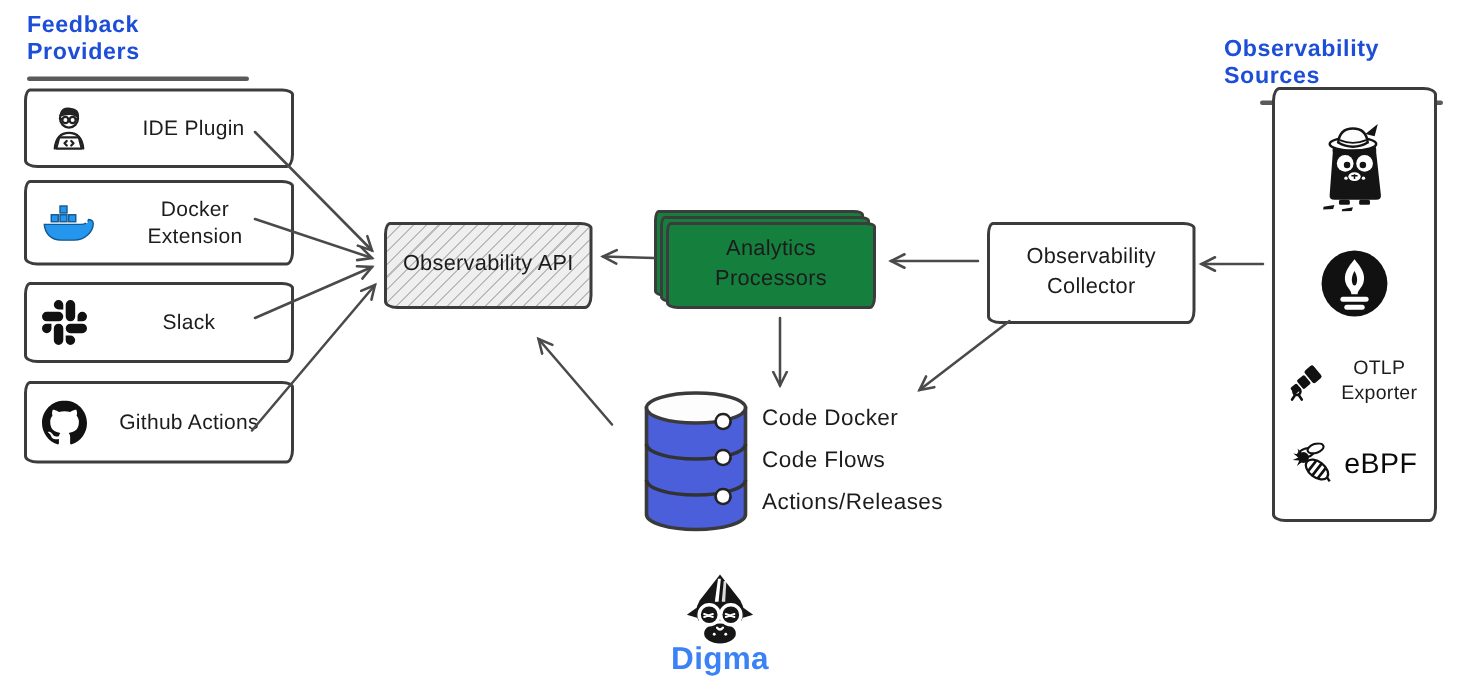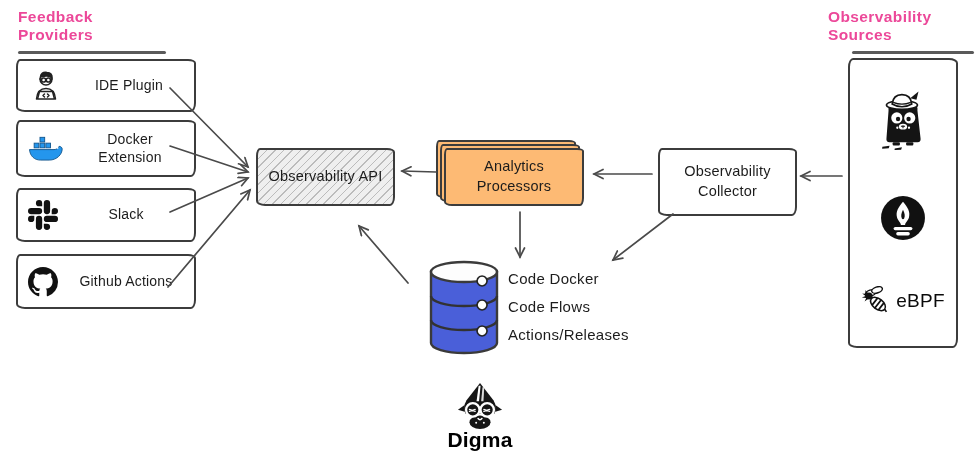--- a/index.html
+++ b/index.html
@@ -1,21 +1,21 @@
 <!DOCTYPE html>
 <html><head>
 <meta charset="utf-8">
 <style>
   html,body{margin:0;padding:0;background:#ffffff;}
   .canvas{
     position:relative;width:980px;height:464px;background:#fff;overflow:hidden;
     font-family:"Liberation Sans","DejaVu Sans",sans-serif;color:#1c1c1c;
   }
   
-  .group-title{position:absolute;font-size:15.5px;letter-spacing:.4px;font-weight:600;color:#ec4899;}
+  .group-title{position:absolute;font-size:15.5px;letter-spacing:.4px;font-weight:600;color:#1d4ed8;}
   .underline{height:3px;background:#5a5a5a;border-radius:3px;margin-top:7px;}
   
   .hand-box{
     position:absolute;background:#fff;border:2px solid #3c3c3c;
     border-radius:4px 8px 5px 9px / 8px 4px 9px 5px;
     box-sizing:border-box;display:flex;align-items:center;
   }
   .fp-box{left:16px;width:180px;padding:0 8px 0 10px;gap:8px;}
   .fp-label{flex:1;text-align:center;font-size:14px;line-height:1.25;letter-spacing:.2px;}
   .fp-icon{flex:0 0 auto;display:flex;align-items:center;justify-content:center;}
@@ -26,40 +26,40 @@
     background-image:repeating-linear-gradient(135deg, rgba(125,125,125,.45) 0 1px, transparent 1px 6px);
   }
   .crosshatch{
     background-color:#ededed;
     background-image:
       repeating-linear-gradient(135deg, rgba(125,125,125,.4) 0 1px, transparent 1px 5px),
       repeating-linear-gradient(45deg, rgba(125,125,125,.4) 0 1px, transparent 1px 5px);
   }
   .stack{position:absolute;}
   .stack-layer{
-    position:absolute;border:2px solid #3c3c3c;background:#fdba74;box-sizing:border-box;
+    position:absolute;border:2px solid #3c3c3c;background:#15803d;box-sizing:border-box;
     border-radius:3px 7px 4px 8px / 7px 3px 8px 4px;
   }
   
   .sources-panel{
     position:absolute;left:848px;top:58px;width:110px;height:290px;
     border:2px solid #3c3c3c;border-radius:5px 9px 5px 9px / 9px 5px 9px 5px;
     box-sizing:border-box;background:#fff;
     display:flex;flex-direction:column;align-items:center;justify-content:space-around;
     padding:8px 4px;
   }
   .source-item{display:flex;align-items:center;justify-content:center;gap:5px;}
   .otlp-label{font-size:13px;line-height:1.3;text-align:center;width:62px;letter-spacing:.2px;}
   .ebpf-label{font-size:19px;font-weight:normal;color:#0a0a0a;letter-spacing:.3px;}
   
   .db-label{position:absolute;left:508px;font-size:15px;letter-spacing:.3px;white-space:nowrap;}
   
   .brand-name{
     position:absolute;left:428px;top:428px;width:104px;text-align:center;
-    font-size:21px;font-weight:bold;color:#000000;letter-spacing:.2px;
+    font-size:21px;font-weight:bold;color:#3b82f6;letter-spacing:.2px;
   }
   .abs{position:absolute;}
   svg{display:block;}
 </style>
 </head>
 <body>
 
 <div class="canvas">
 
   <div class="group-title" style="left:18px;top:8px;width:148px;">
@@ -126,21 +126,21 @@
     <div class="stack-layer" style="left:4px;top:4px;width:140px;height:58px;"></div>
     <div class="stack-layer crosshatch" style="left:8px;top:8px;width:140px;height:58px;display:flex;align-items:center;">
       <span class="node-label">Analytics Processors</span>
     </div>
   </div>
 
   <div class="hand-box" style="left:658px;top:148px;width:139px;height:68px;">
     <span class="node-label">Observability Collector</span>
   </div>
 
-  <div class="group-title" style="left:816px;top:8px;width:150px;margin-left:12px;">
+  <div class="group-title" style="left:816px;top:24px;width:150px;">
     <span>Observability Sources</span>
     <div class="underline" style="width:122px;margin-left:24px;"></div>
   </div>
 
   <div class="sources-panel">
 
     <div class="source-item">
       <svg width="62" height="60" viewBox="0 0 60 58">
         <path d="M16,20 C15,13 22,10 30,10 C38,10 45,13 44,20 L47,47 Q47.5,50.5 44,50.5 L17,50.5 Q13.5,50.5 14,47 Z" fill="#141414"></path>
         <circle cx="24" cy="27" r="5.4" fill="#fff"></circle>
@@ -165,20 +165,32 @@
     <div class="source-item">
       <svg width="46" height="46" viewBox="0 0 44 44">
         <circle cx="22" cy="22" r="21" fill="#111"></circle>
         <path d="M22,6.5 C17.5,12 14.8,16 16.3,21.5 C17.3,24.8 20,26.3 20,28.8 L24,28.8 C24,26.3 26.7,24.8 27.7,21.5 C29.2,16 26.5,12 22,6.5 Z" fill="#fff"></path>
         <path d="M22,14 C20.3,17.2 19.8,19.8 20.9,22.5 C21.3,23.5 22.7,23.5 23.1,22.5 C24.2,19.8 23.7,17.2 22,14 Z" fill="#111"></path>
         <rect x="13" y="30.5" width="18" height="3.2" rx="1.6" fill="#fff"></rect>
         <rect x="15.5" y="35.5" width="13" height="3.2" rx="1.6" fill="#fff"></rect>
       </svg>
     </div>
 
+    <div class="source-item">
+      <svg width="28" height="28" viewBox="0 0 26 26">
+        <g transform="rotate(-40 13 13)" fill="#111">
+          <rect x="3" y="10.5" width="5" height="5" rx="1"></rect>
+          <rect x="9" y="9.5" width="6" height="7" rx="1"></rect>
+          <rect x="16" y="8" width="7" height="10" rx="1.5"></rect>
+        </g>
+        <circle cx="8" cy="19.5" r="2.2" fill="none" stroke="#111" stroke-width="1.6"></circle>
+        <path d="M5,24.5 l2,-3 M11,24.5 l-2,-3" stroke="#111" stroke-width="1.6" stroke-linecap="round"></path>
+      </svg>
+      <span class="otlp-label">OTLP Exporter</span>
+    </div>
 
     <div class="source-item">
       <svg width="30" height="30" viewBox="0 0 30 30">
         <g transform="rotate(-18 10 8)">
           <ellipse cx="10" cy="7" rx="5.5" ry="3" fill="#fff" stroke="#111" stroke-width="1.4"></ellipse>
           <ellipse cx="17" cy="6" rx="5.5" ry="3" fill="#fff" stroke="#111" stroke-width="1.4"></ellipse>
         </g>
         <path d="M7,7 l-3,-3 1.2,4 -4,-0.6 3.4,2.6 -3.8,1.6 4.4,0.4 -1.6,3.6 3.4,-2.6 Z" fill="#111"></path>
         <circle cx="8" cy="10" r="3.6" fill="#111"></circle>
         <g transform="rotate(38 17 18)">

